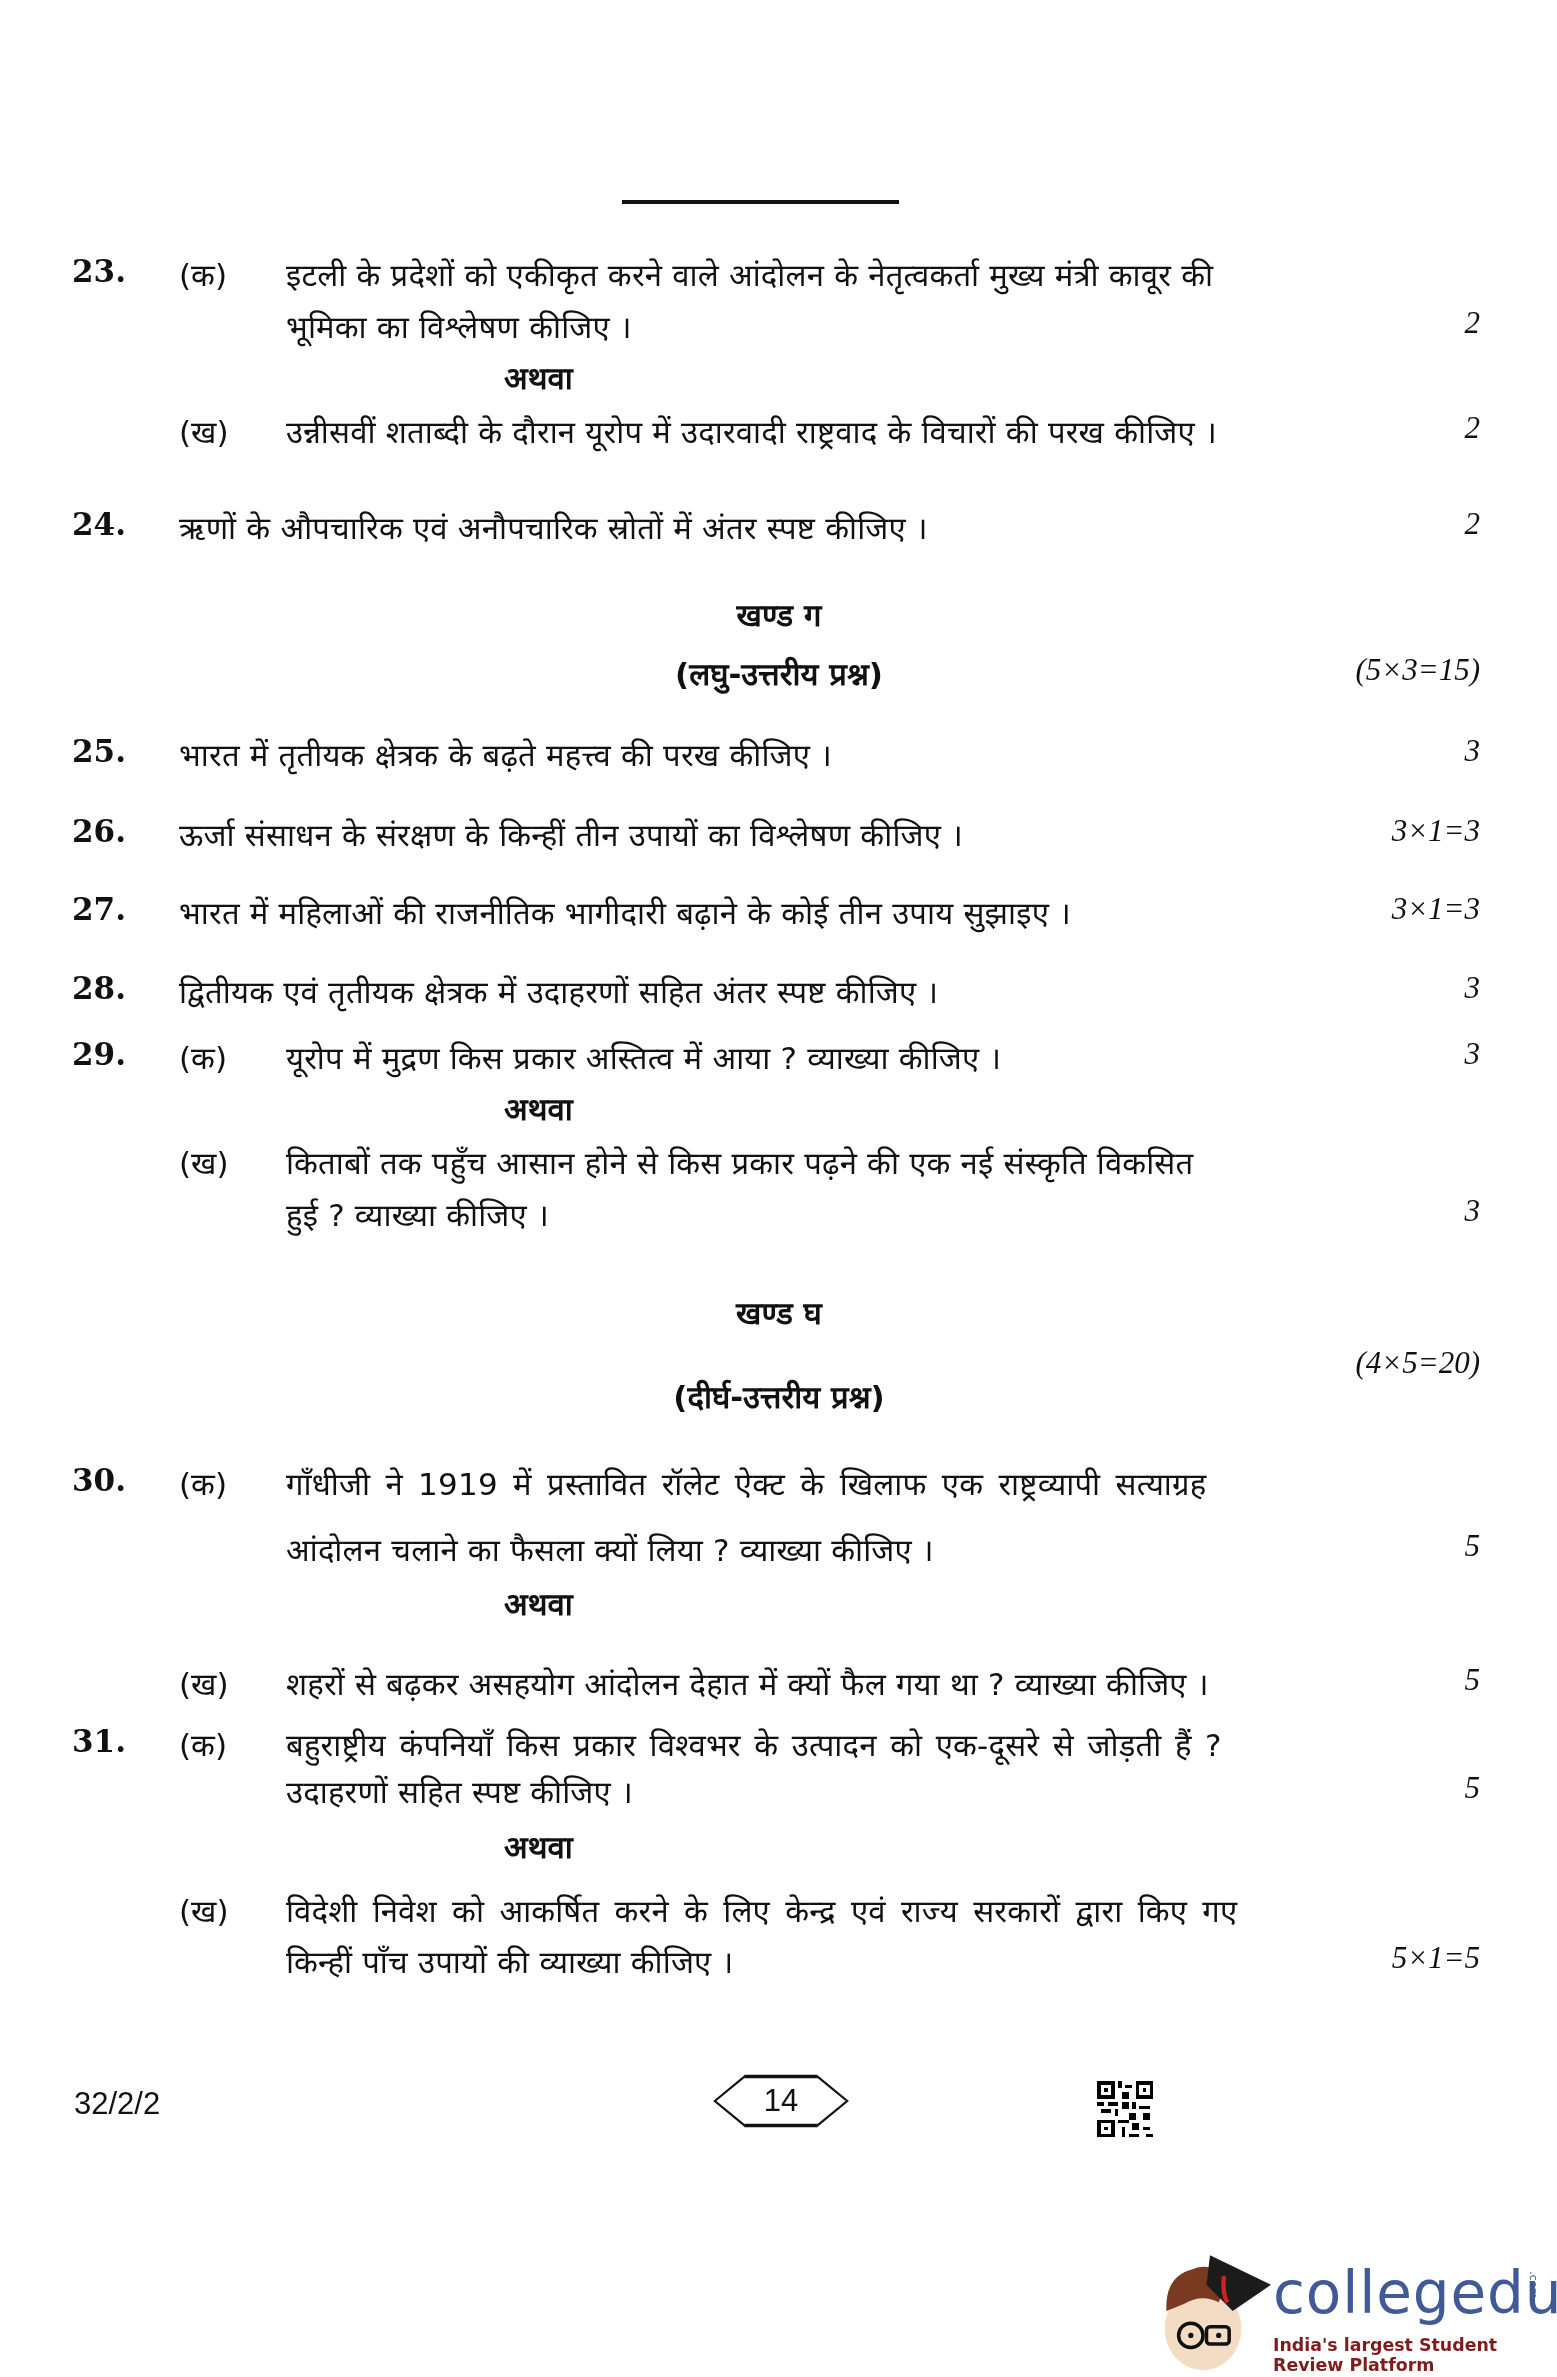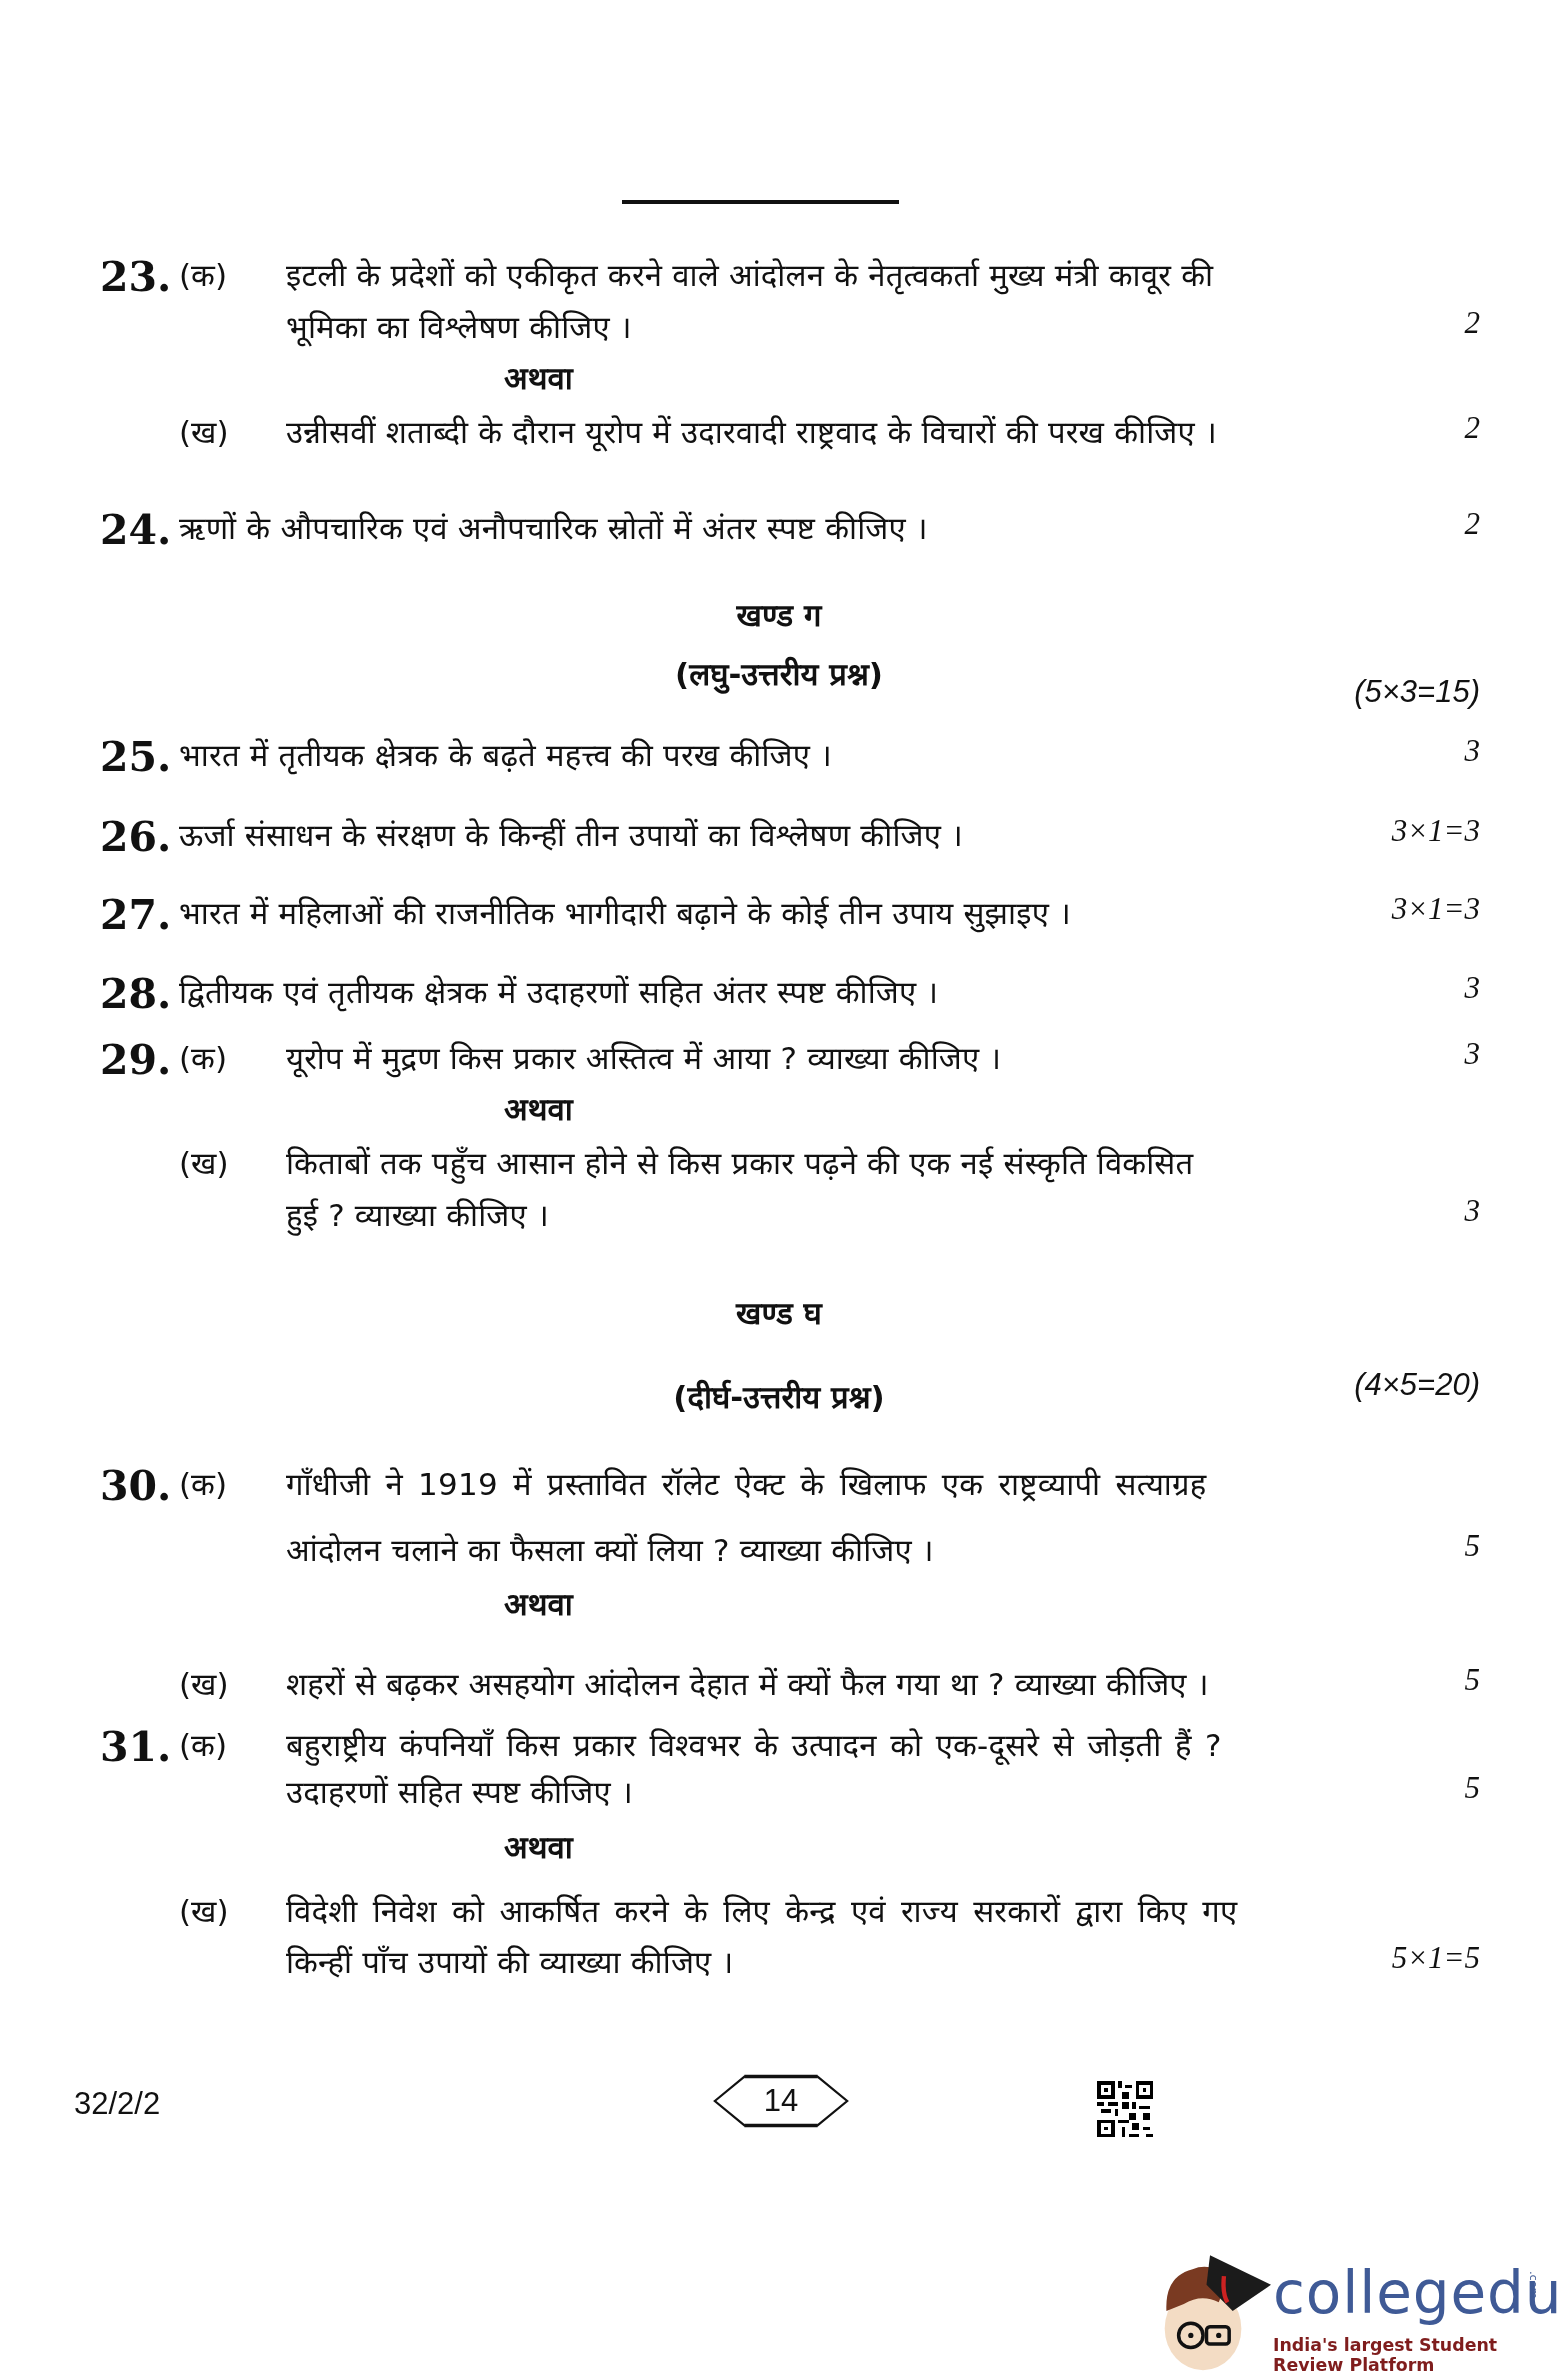--- a/index.html
+++ b/index.html
@@ -1,29 +1,29 @@
 <!DOCTYPE html>
 <html style="font-size:14px"><head>
 <meta charset="utf-8">
 <style>
   html, body { margin: 0; padding: 0; background: #ffffff; }
   body { width: 1558px; height: 2377px; position: relative; overflow: hidden;
          font-family: "DejaVu Serif", "Liberation Serif", serif; color: #111; }
   .abs { position: absolute; white-space: nowrap; }
   .rule { position: absolute; left: 622px; top: 200px; width: 277px; height: 3.5px; background: #111; }
-  .qnum { font-family: "DejaVu Serif", serif; font-weight: bold; font-size: 41px; left: 72px; margin-left: 28px; }
+  .qnum { font-family: "DejaVu Serif", serif; font-weight: bold; font-size: 31px; left: 72px; }
   .sub { font-size: 31px; left: 179px; font-family: "DejaVu Sans", sans-serif; }
   .txt { font-size: 31px; font-family: "DejaVu Sans", sans-serif; letter-spacing: 0.2px; }
   .txt.l1 { left: 286px; text-align: center; }
   .txt.l0 { left: 179px; }
   .marks { font-size: 31px; font-style: italic; font-family: "Liberation Serif", "DejaVu Serif", serif; right: 78px; text-align: right; }
   .or { font-size: 31px; font-weight: bold; font-family: "DejaVu Sans", sans-serif; left: 504px; }
   .sec-title { font-size: 31px; font-weight: bold; font-family: "DejaVu Sans", sans-serif; left: 0; width: 1558px; text-align: center; }
   .sec-sub { font-size: 31px; font-weight: bold; font-family: "DejaVu Sans", sans-serif; left: 0; width: 1558px; text-align: center; }
-  .sec-marks { font-size: 31px; font-style: italic; font-family: Liberation Sans, sans-serif; right: 78px; margin-top: 22px; }
+  .sec-marks { font-size: 31px; font-style: italic; font-family: Liberation Serif, serif; right: 78px; }
   .footer-code { left: 74px; top: 2086px; font-size: 31px; font-family: Liberation Sans, sans-serif; }
   .pagebox { position: absolute; left: 713px; top: 2074px; width: 136px; height: 54px; }
   .pagebox svg { position: absolute; left: 0; top: 0; }
   .pagenum { position: absolute; left: 0; top: 0; width: 136px; height: 54px; line-height: 54px; text-align: center;
              font-size: 31px; font-family: "Liberation Sans", sans-serif; }
   .qr { position: absolute; left: 1097px; top: 2081px; width: 56px; height: 56px; }
   .brand { position: absolute; left: 1149px; top: 2250px; width: 401px; height: 122px; }
   .brand-name { position: absolute; left: 124px; top: 8.7px; font-size: 58px; font-family: "DejaVu Sans", sans-serif;
                 color: #3f5a96; letter-spacing: 0.9px; }
   .brand-com { position: absolute; left: 391px; top: 21px; font-size: 11.3px; color: #3f5a96;

